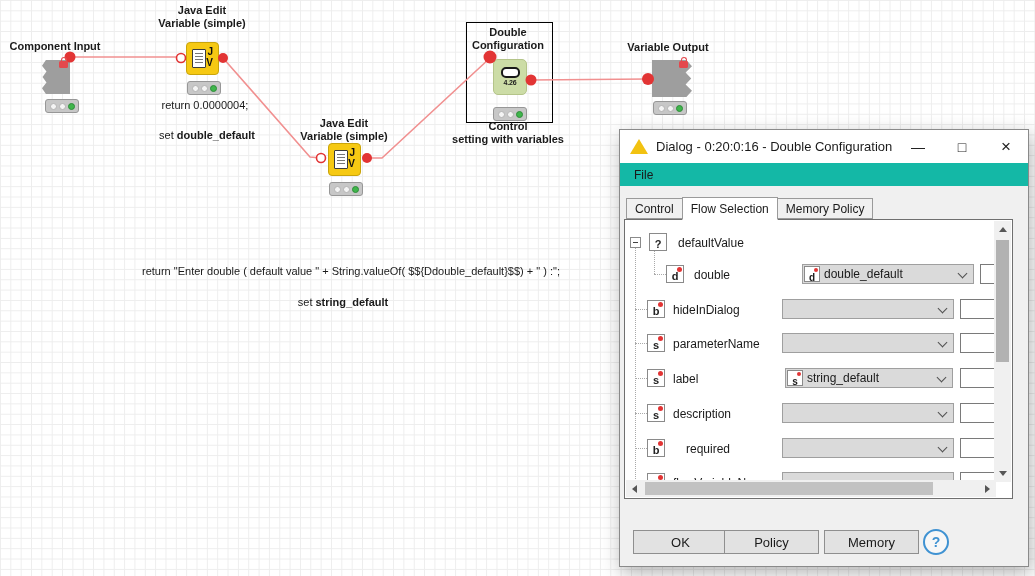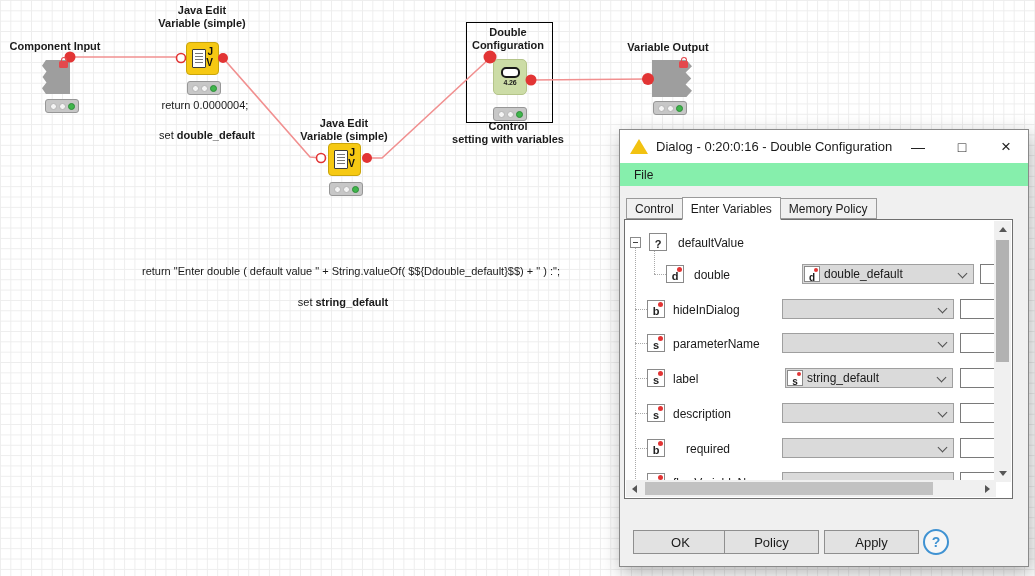--- a/index.html
+++ b/index.html
@@ -32,21 +32,21 @@
   .pillval{font-size:7px;font-weight:bold;letter-spacing:-0.2px;margin-top:1px;}
   .selbox{position:absolute;border:1.5px solid #000;z-index:0;background:transparent;}
   #wires{position:absolute;left:0;top:0;z-index:2;pointer-events:none;}
   
   .dialog{position:absolute;left:619px;top:129px;width:410px;height:438px;background:#f0f0f0;border:1px solid #8a8a8a;box-sizing:border-box;box-shadow:2px 6px 18px rgba(0,0,0,.30);z-index:10;}
   .titlebar{position:absolute;left:0;top:0;right:0;height:33px;background:#fff;display:flex;align-items:center;}
   .warn-tri{width:0;height:0;border-left:9px solid transparent;border-right:9px solid transparent;border-bottom:15px solid #f2c211;margin-left:10px;}
   .dlg-title{font-size:13px;margin-left:8px;white-space:nowrap;overflow:hidden;max-width:255px;}
   .winbtns{margin-left:auto;display:flex;}
   .winbtn{width:44px;height:33px;display:flex;align-items:center;justify-content:center;font-size:14px;color:#222;}
-  .menubar{position:absolute;left:0;top:33px;right:0;height:23px;background:#86efac;}
+  .menubar{position:absolute;left:0;top:33px;right:0;height:23px;background:#14b8a6;}
   .menuitem{position:absolute;left:9px;top:3px;font-size:12px;padding:2px 5px;}
   .tabs{position:absolute;left:6px;top:67px;display:flex;align-items:flex-end;z-index:3;font-size:12px;}
   .tab{background:#f0f0f0;border:1px solid #9a9a9a;padding:3px 8px 2px;height:21px;box-sizing:border-box;margin-right:-1px;white-space:nowrap;}
   .tab.active{background:#fff;border-bottom:1px solid #fff;height:23px;padding-top:4px;margin-bottom:-1px;position:relative;z-index:4;}
   .pane{position:absolute;left:4px;top:89px;width:389px;height:280px;background:#fff;border:1px solid #6f6f6f;box-sizing:border-box;}
   .vp{position:absolute;left:1px;top:1px;width:370px;height:261px;overflow:hidden;background:#fff;}
   .treeline{position:absolute;border-left:1px dotted #a9a9a9;}
   .treestub{position:absolute;border-top:1px dotted #a9a9a9;}
   .trow{position:absolute;left:0;height:22px;width:440px;}
   .trow .stub{position:absolute;left:9px;top:9px;width:12px;border-top:1px dotted #a9a9a9;}
@@ -176,21 +176,21 @@
       <div class="winbtn">□</div>
       <div class="winbtn" style="font-size:17px">×</div>
     </div>
   </div>
   <div class="menubar">
     <div class="menuitem">File</div>
   </div>
 
   <div class="tabs">
     <div class="tab">Control</div>
-    <div class="tab active">Enter Variables</div>
+    <div class="tab active">Flow Selection</div>
     <div class="tab">Memory Policy</div>
   </div>
 
   <div class="pane">
     <div class="vp">
       <div class="treeline" style="left:9px;top:24px;height:238px"></div>
       <div class="treeline" style="left:28px;top:28px;height:25px"></div>
       <div class="treestub" style="left:28px;top:53px;width:12px"></div>
 
       <div class="trow" style="top:12px">
@@ -288,15 +288,15 @@
         </div>
       <div class="thumb"></div>
       <div class="sarr" style="right:0">
           <i class="tri-rt"></i>
         </div>
     </div>
   </div>
 
   <div class="btn" style="left:13px">OK</div>
   <div class="btn" style="left:104px">Policy</div>
-  <div class="btn" style="left:204px">Apply</div>
+  <div class="btn" style="left:204px">Memory</div>
   <div class="helpbtn">?</div>
 </div>
 
 </body></html>

